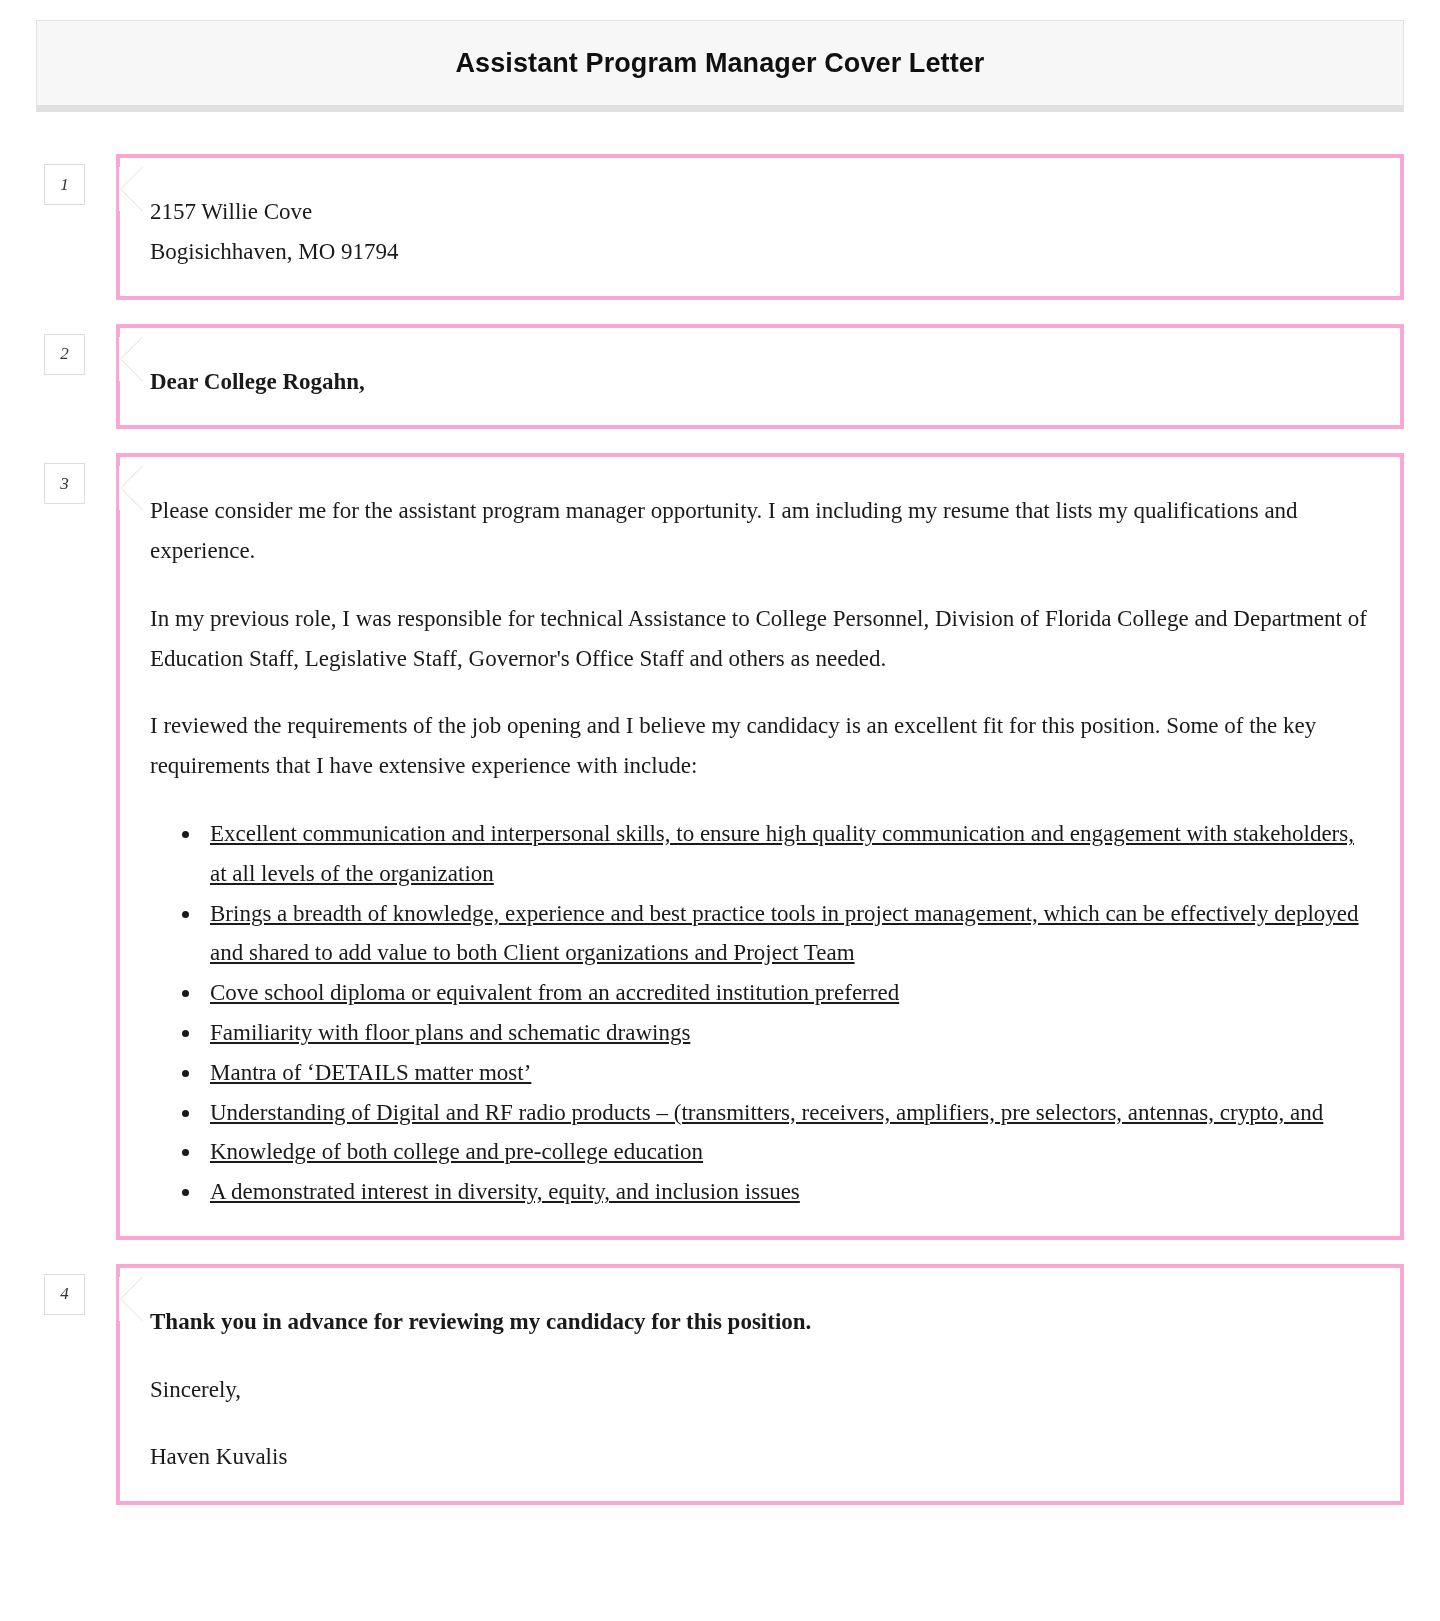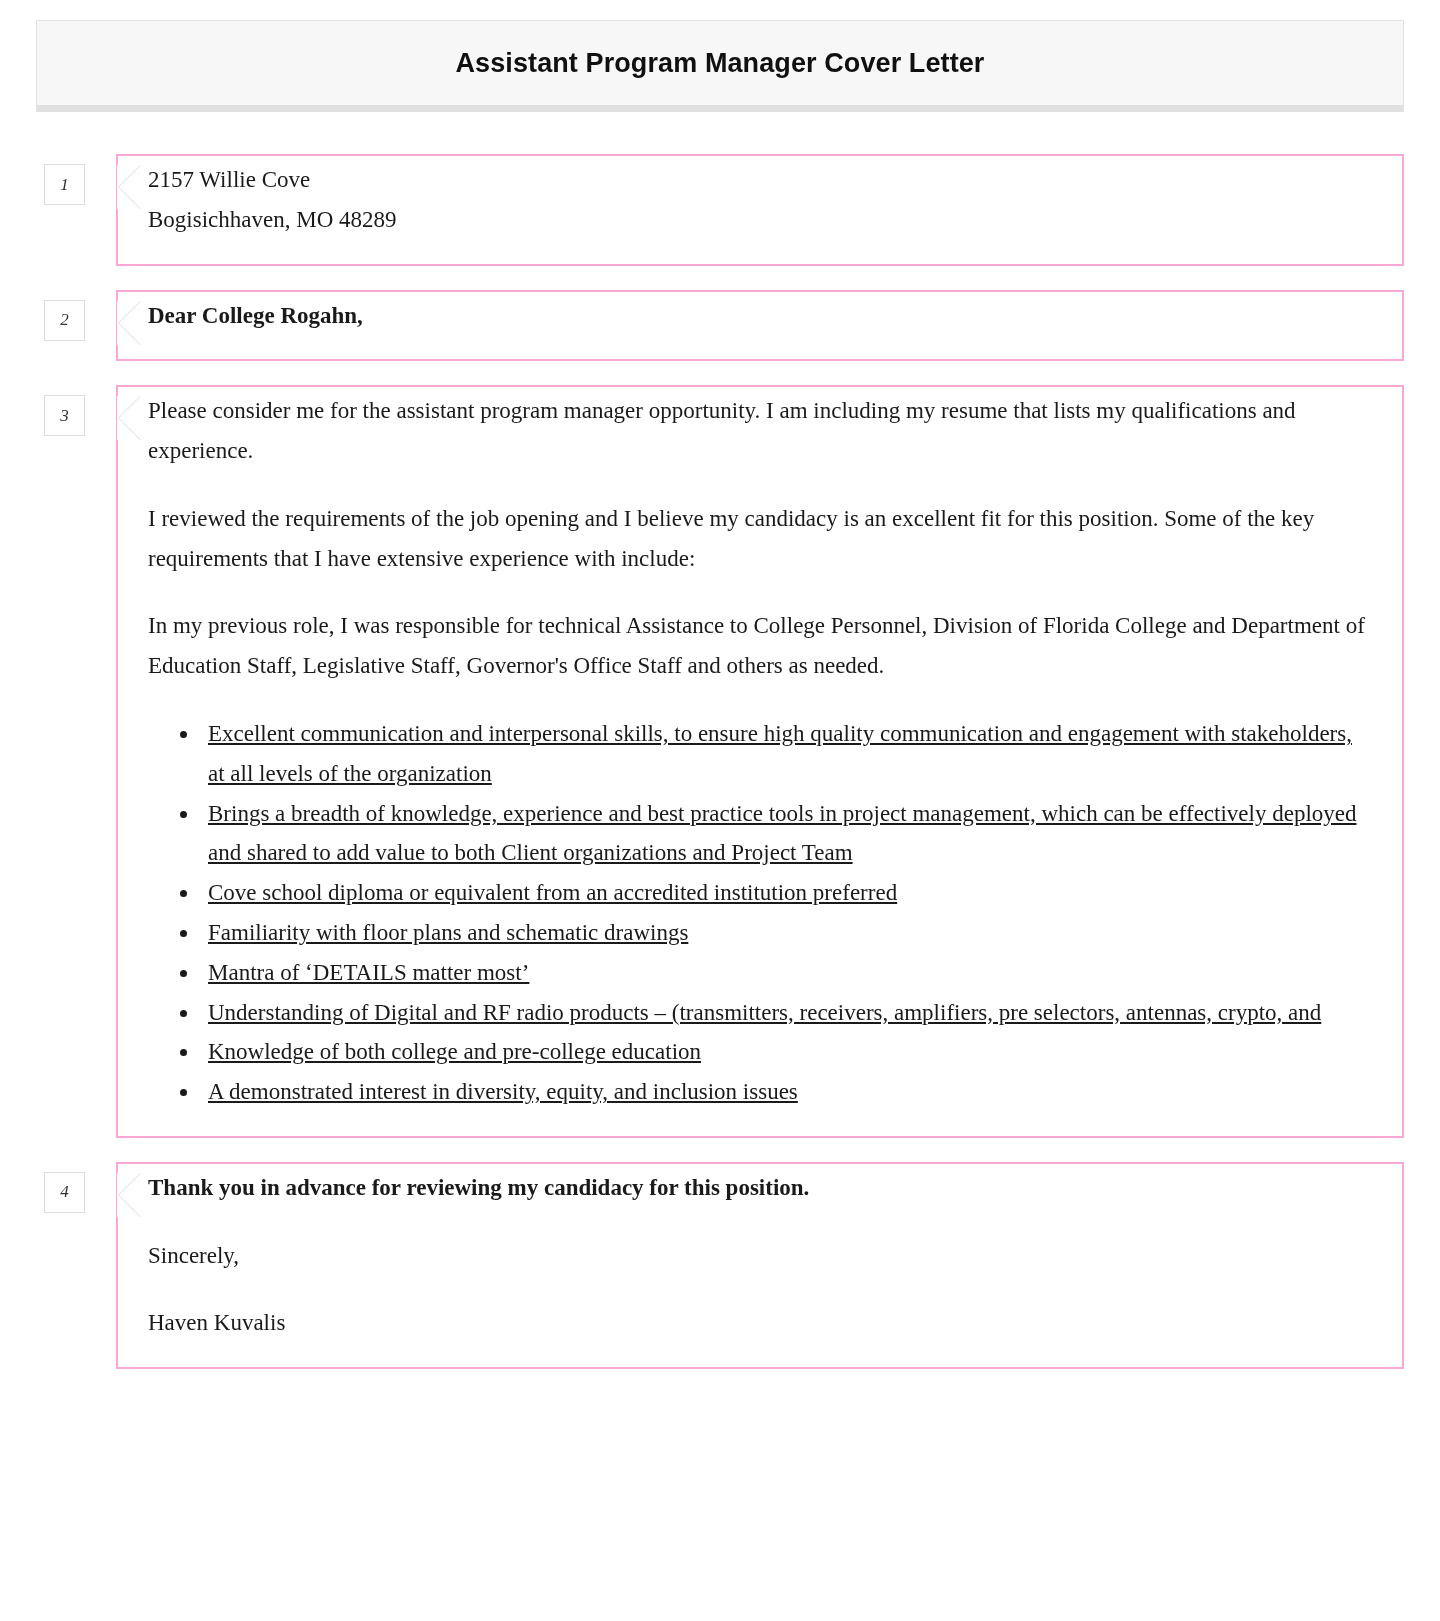--- a/index.html
+++ b/index.html
@@ -70,23 +70,23 @@
 
   .notch-gap {
     flex: 0 0 auto;
     width: 31px;
     position: relative;
     align-self: stretch;
   }
 
   .block-body {
     flex: 1 1 auto;
-    border: 2px solid #f9a8d4;
+    border: 4px solid #f9a8d4;
     background: #ffffff;
-    padding: 4px 30px 24px 30px;
+    padding: 34px 30px 24px 30px;
     position: relative;
     min-width: 0;
   }
 
   
   .notch {
     position: absolute;
     left: -1px;
     top: 9px;
     width: 24px;
@@ -164,21 +164,21 @@
     <div class="notch-gap"></div>
     <div class="block-body">
       <span class="notch">
         <svg width="24" height="44" viewBox="0 0 24 44">
           <polygon points="0.5,0 0.5,44 23.5,44 1.5,22 23.5,0" fill="#ffffff"></polygon>
           <polyline points="23.5,0 1.5,22 23.5,44" fill="none" stroke="#dcdcdc" stroke-width="1"></polyline>
           <line x1="0.5" y1="0" x2="0.5" y2="44" stroke="#ffffff" stroke-width="2"></line>
         </svg>
       </span>
       <div class="addr-line">2157 Willie Cove</div>
-      <div class="addr-line">Bogisichhaven, MO 48289</div>
+      <div class="addr-line">Bogisichhaven, MO 91794</div>
     </div>
   </div>
 
   <div class="block">
     <div class="block-num">2</div>
     <div class="notch-gap"></div>
     <div class="block-body">
       <span class="notch">
         <svg width="24" height="44" viewBox="0 0 24 44">
           <polygon points="0.5,0 0.5,44 23.5,44 1.5,22 23.5,0" fill="#ffffff"></polygon>
@@ -195,22 +195,22 @@
     <div class="notch-gap"></div>
     <div class="block-body">
       <span class="notch">
         <svg width="24" height="44" viewBox="0 0 24 44">
           <polygon points="0.5,0 0.5,44 23.5,44 1.5,22 23.5,0" fill="#ffffff"></polygon>
           <polyline points="23.5,0 1.5,22 23.5,44" fill="none" stroke="#dcdcdc" stroke-width="1"></polyline>
           <line x1="0.5" y1="0" x2="0.5" y2="44" stroke="#ffffff" stroke-width="2"></line>
         </svg>
       </span>
       <p>Please consider me for the assistant program manager opportunity. I am including my resume that lists my qualifications and experience.</p>
+      <p>In my previous role, I was responsible for technical Assistance to College Personnel, Division of Florida College and Department of Education Staff, Legislative Staff, Governor's Office Staff and others as needed.</p>
       <p>I reviewed the requirements of the job opening and I believe my candidacy is an excellent fit for this position. Some of the key requirements that I have extensive experience with include:</p>
-      <p>In my previous role, I was responsible for technical Assistance to College Personnel, Division of Florida College and Department of Education Staff, Legislative Staff, Governor's Office Staff and others as needed.</p>
       <ul class="req-list">
         <li>Excellent communication and interpersonal skills, to ensure high quality communication and engagement with stakeholders, at all levels of the organization</li>
         <li>Brings a breadth of knowledge, experience and best practice tools in project management, which can be effectively deployed and shared to add value to both Client organizations and Project Team</li>
         <li>Cove school diploma or equivalent from an accredited institution preferred</li>
         <li>Familiarity with floor plans and schematic drawings</li>
         <li>Mantra of ‘DETAILS matter most’</li>
         <li>Understanding of Digital and RF radio products – (transmitters, receivers, amplifiers, pre selectors, antennas, crypto, and</li>
         <li>Knowledge of both college and pre-college education</li>
         <li>A demonstrated interest in diversity, equity, and inclusion issues</li>
       </ul>

